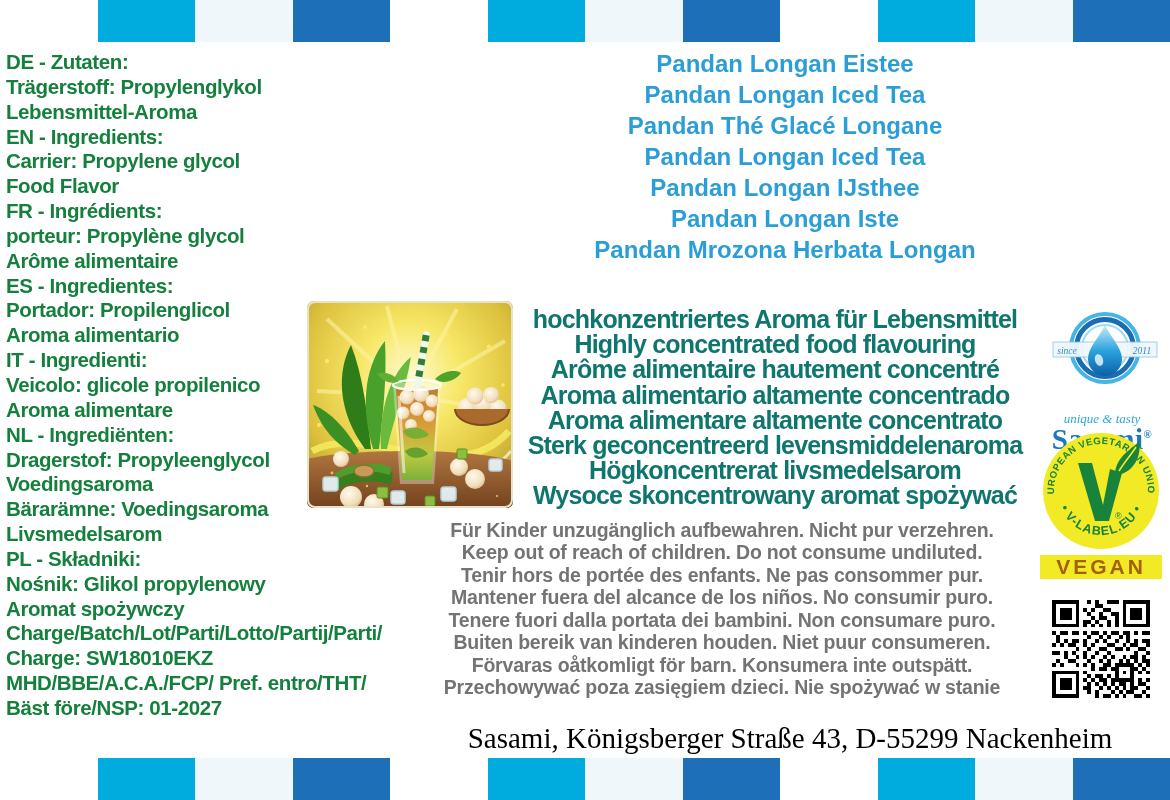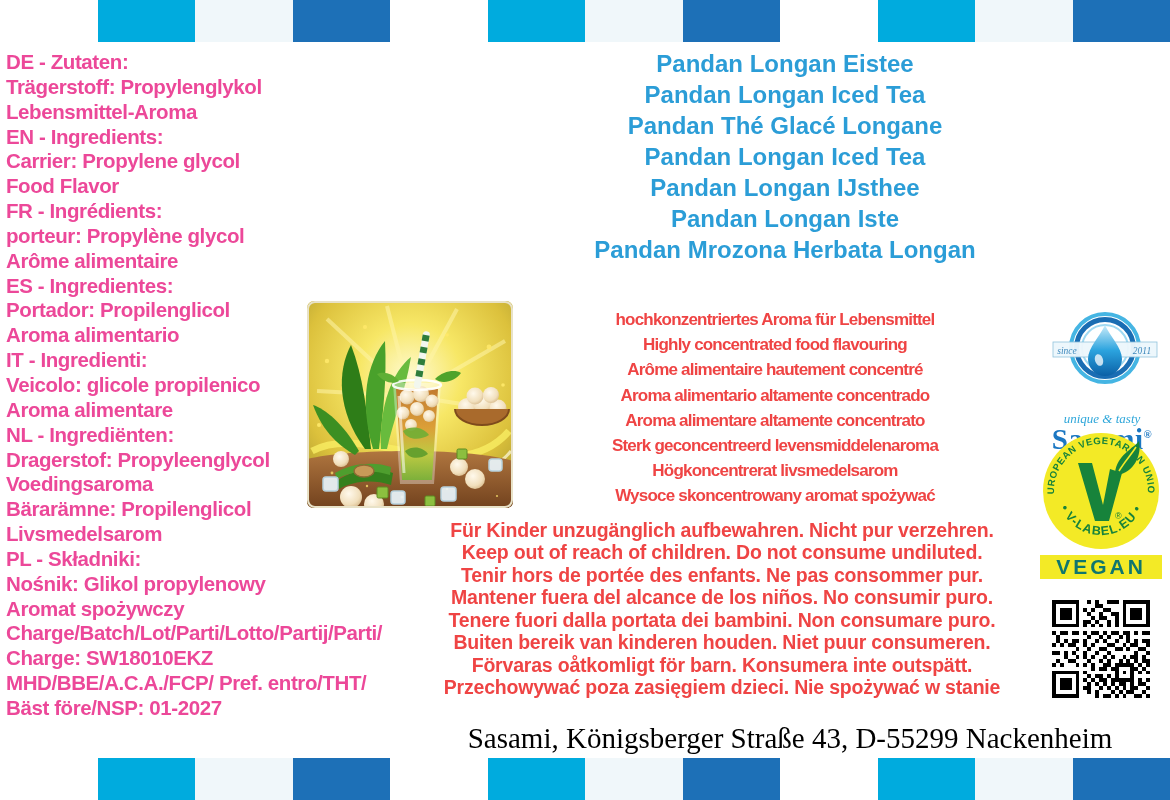--- a/index.html
+++ b/index.html
@@ -5,50 +5,50 @@
   html,body{margin:0;padding:0;background:#ffffff;}
   .label{position:relative;width:1170px;height:800px;background:#ffffff;overflow:hidden;
          font-family:"Liberation Sans",sans-serif;}
   .border{position:absolute;left:0;width:1170px;height:42px;display:flex;}
   .border.top{top:0;}
   .border.bottom{top:758px;}
   .border-block{flex:1 1 0;height:100%;}
 
   .ingredients{position:absolute;left:6px;top:50px;width:430px;
                font-weight:bold;font-size:20.5px;line-height:24.85px;
-               letter-spacing:-0.4px;color:#ec4899;white-space:nowrap;}
+               letter-spacing:-0.4px;color:#15803d;white-space:nowrap;}
 
   .product-names{position:absolute;left:520px;top:48px;width:530px;text-align:center;
                  font-weight:bold;font-size:24px;line-height:31px;color:#2B9DD7;white-space:nowrap;}
 
   .concentrate{position:absolute;left:500px;top:307px;width:550px;text-align:center;
-               font-weight:bold;font-size:17px;line-height:25.2px;letter-spacing:-0.8px;
-               color:#ef4444;white-space:nowrap;}
+               font-weight:bold;font-size:25px;line-height:25.2px;letter-spacing:-0.8px;
+               color:#0f766e;white-space:nowrap;}
 
   .warnings{position:absolute;left:413px;top:519px;width:618px;text-align:center;
             font-weight:bold;font-size:19.5px;line-height:22.45px;letter-spacing:-0.2px;
-            color:#ef4444;white-space:nowrap;}
+            color:#737373;white-space:nowrap;}
 
   .address{position:absolute;left:408px;top:722px;width:764px;text-align:center;
            font-family:"Liberation Serif",serif;font-size:29px;color:#000;white-space:nowrap;}
 
   .product-image{position:absolute;left:307px;top:301px;width:206px;height:207px;}
 
   .sasami-logo{position:absolute;left:1052px;top:310px;width:106px;height:80px;}
   .brand-name{position:absolute;left:1034px;top:384px;width:136px;text-align:center;
               font-family:"Liberation Serif",serif;font-weight:bold;font-size:29px;
               color:#1B77C2;letter-spacing:0.5px;line-height:28px;margin-top:36px;}
   .brand-name sup{font-size:11px;vertical-align:super;}
   .brand-tagline{position:absolute;left:1034px;top:411px;width:136px;text-align:center;
                  font-family:"Liberation Serif",serif;font-style:italic;font-size:13px;
                  color:#2FA7DA;}
   .vlabel-logo{position:absolute;left:1041px;top:429px;width:120px;height:124px;}
   .vegan-badge{position:absolute;left:1040px;top:555px;width:122px;height:24px;
                background:#F3EA26;display:flex;align-items:center;justify-content:center;
-               font-weight:bold;font-size:21px;letter-spacing:3px;color:#0f766e;}
+               font-weight:bold;font-size:21px;letter-spacing:3px;color:#a16207;}
   .qr-code{position:absolute;left:1052px;top:599px;width:98px;height:100px;}
 </style>
 </head>
 <body>
 
 <div class="label">
 
   <div class="border top">
       <div class="border-block" style="background: rgb(255, 255, 255);"></div>
       <div class="border-block" style="background: rgb(0, 171, 222);"></div>
@@ -76,21 +76,21 @@
       <div class="line">Arôme alimentaire</div>
       <div class="line">ES - Ingredientes:</div>
       <div class="line">Portador: Propilenglicol</div>
       <div class="line">Aroma alimentario</div>
       <div class="line">IT - Ingredienti:</div>
       <div class="line">Veicolo: glicole propilenico</div>
       <div class="line">Aroma alimentare</div>
       <div class="line">NL - Ingrediënten:</div>
       <div class="line">Dragerstof: Propyleenglycol</div>
       <div class="line">Voedingsaroma</div>
-      <div class="line">Bärarämne: Propilenglicol</div>
+      <div class="line">Bärarämne: Voedingsaroma</div>
       <div class="line">Livsmedelsarom</div>
       <div class="line">PL - Składniki:</div>
       <div class="line">Nośnik: Glikol propylenowy</div>
       <div class="line">Aromat spożywczy</div>
       <div class="line">Charge/Batch/Lot/Parti/Lotto/Partij/Parti/</div>
       <div class="line">Charge: SW18010EKZ</div>
       <div class="line">MHD/BBE/A.C.A./FCP/ Pref. entro/THT/</div>
       <div class="line">Bäst före/NSP: 01-2027</div>
     </div>
 

